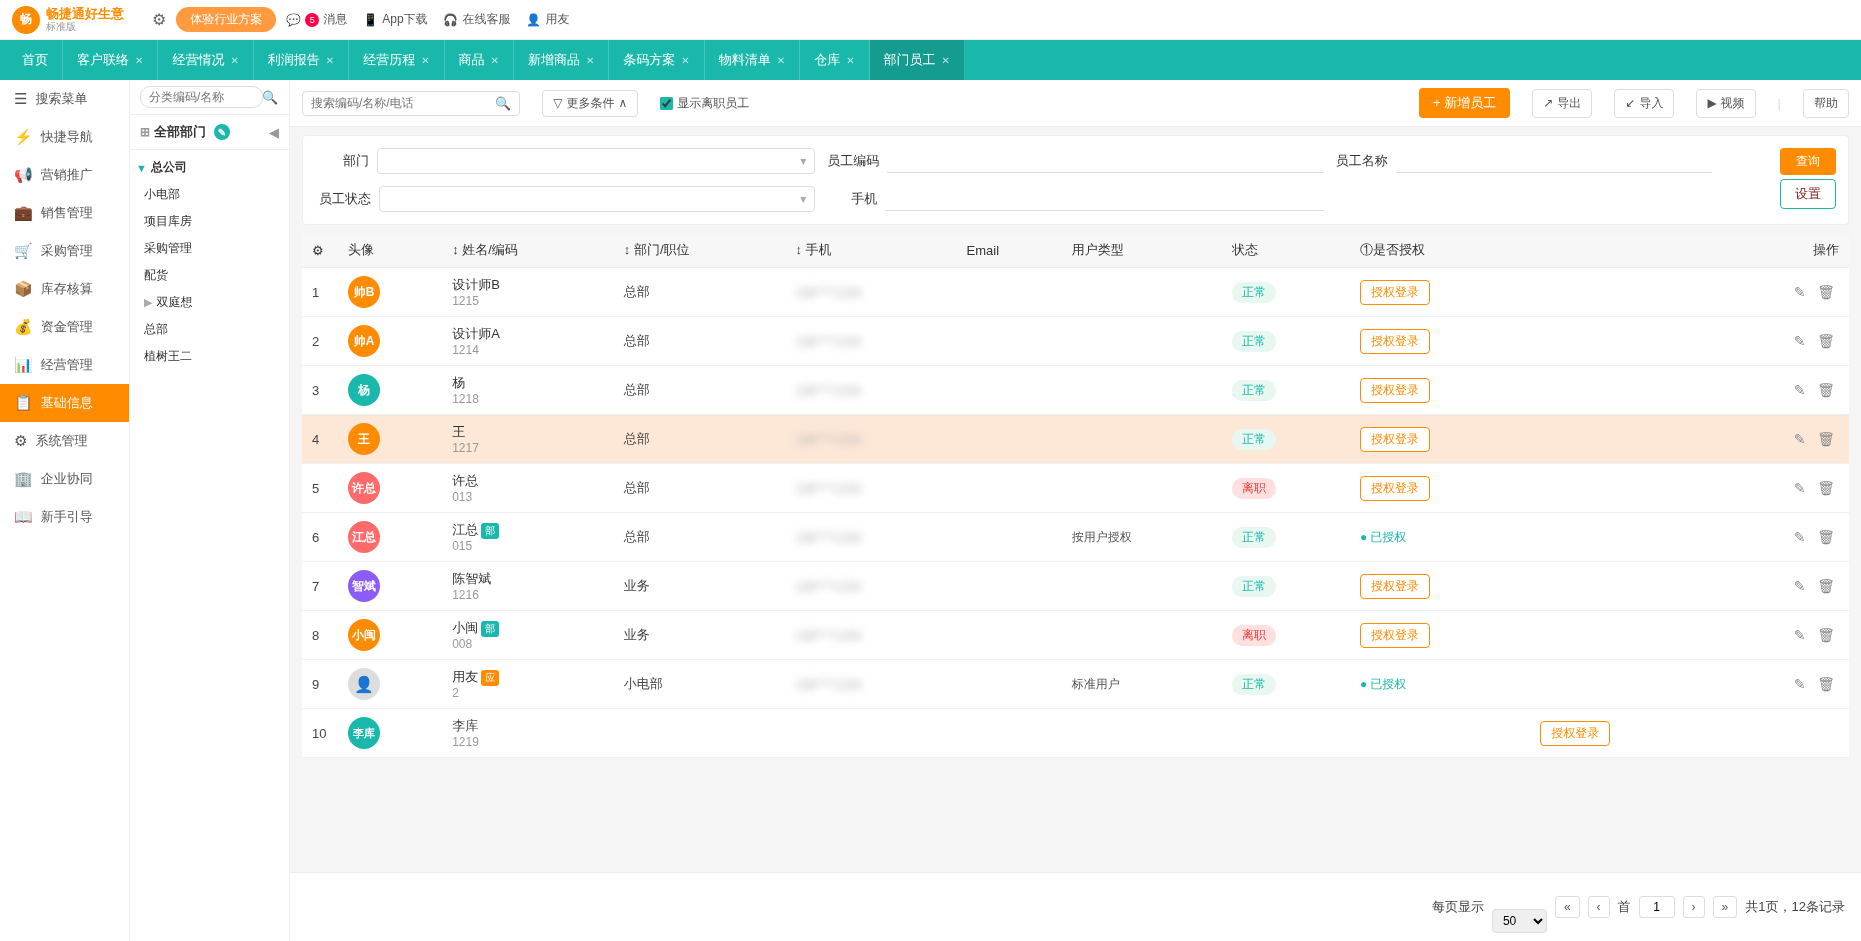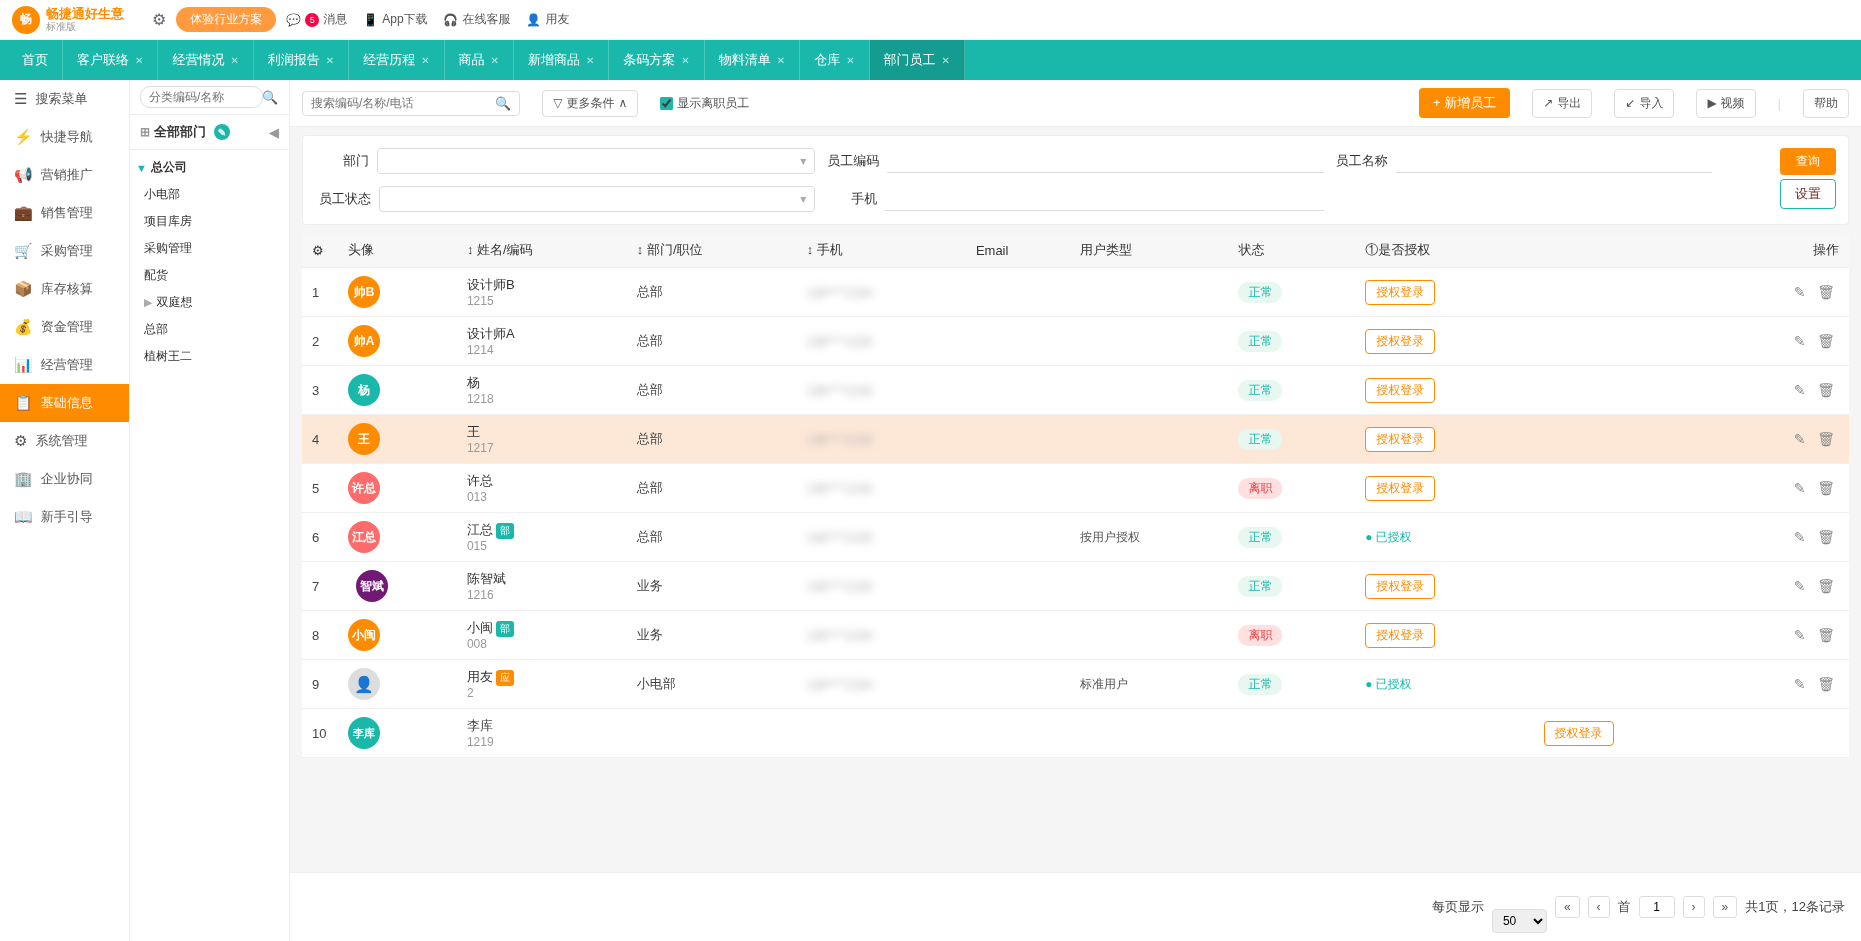--- a/index.html
+++ b/index.html
@@ -722,21 +722,21 @@
                 <td><span class="granted-text"><span class="granted-dot">●</span>已授权</span></td>
                 <td></td>
                 <td style="text-align: right;">
     <button class="op-btn">✎</button>
     <button class="op-btn">🗑</button>
   </td>
               </tr>
               <tr>
                 <td>7</td>
                 <td>
-                  <div class="avatar-circle" style="background: #701a75; margin-left: 8px;">智斌</div>
+                  <div class="avatar-circle" style="background: #8b5cf6;">智斌</div>
                 </td>
                 <td>
                   <div style="font-weight:500;color:#333;">陈智斌</div>
                   <div style="color:#999;font-size:12px;">1216</div>
                 </td>
                 <td>业务</td>
                 <td><span class="blurred">138****1234</span></td>
                 <td></td>
                 <td class="user-type-tag"></td>
                 <td><span class="status-badge status-normal">正常</span></td>

